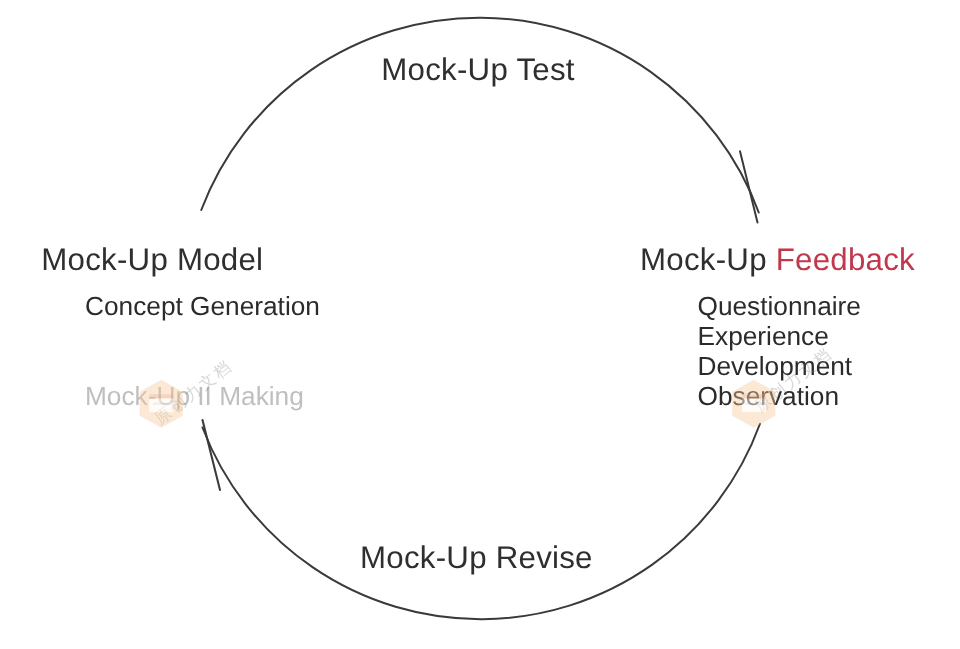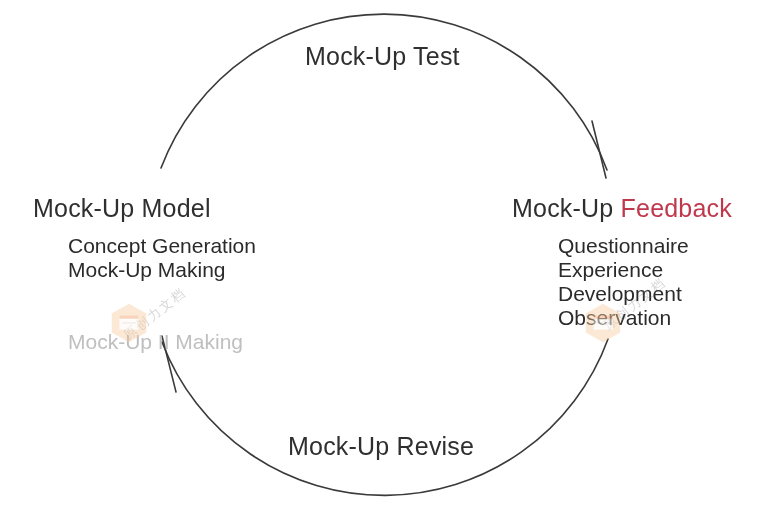--- a/index.html
+++ b/index.html
@@ -105,21 +105,20 @@
   <div class="stage-label" id="stage-top">Mock-Up Test</div>
 
   <div class="stage-label" id="stage-bottom">Mock-Up Revise</div>
 
   <div class="stage-label" id="stage-right"><span>Mock-Up </span><span class="accent-word">Feedback</span></div>
 
   <div class="stage-label" id="stage-left">Mock-Up Model</div>
 
   <div class="sub-list" id="list-left">
     <span class="sub-item">Concept Generation</span>
-    <span class="sub-item">Mock-Up Making</span>
     <span class="sub-item muted">Mock-Up II Making</span>
   </div>
 
   <div class="sub-list" id="list-right">
     <span class="sub-item">Questionnaire</span>
     <span class="sub-item">Experience</span>
     <span class="sub-item">Development</span>
     <span class="sub-item">Observation</span>
   </div>
 

